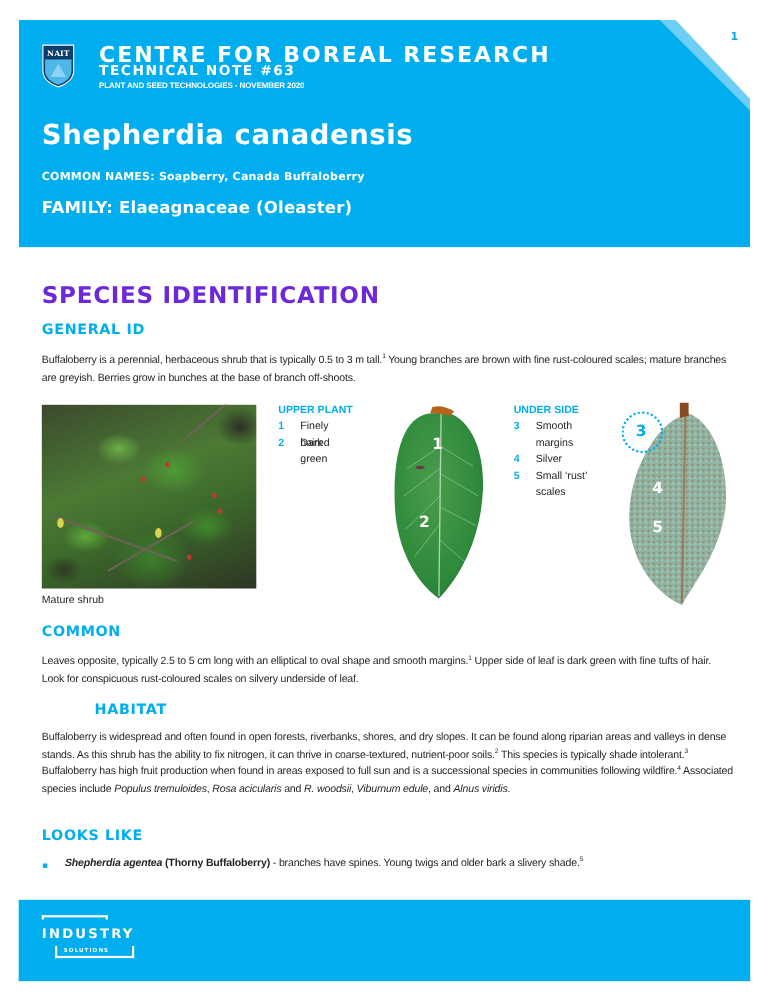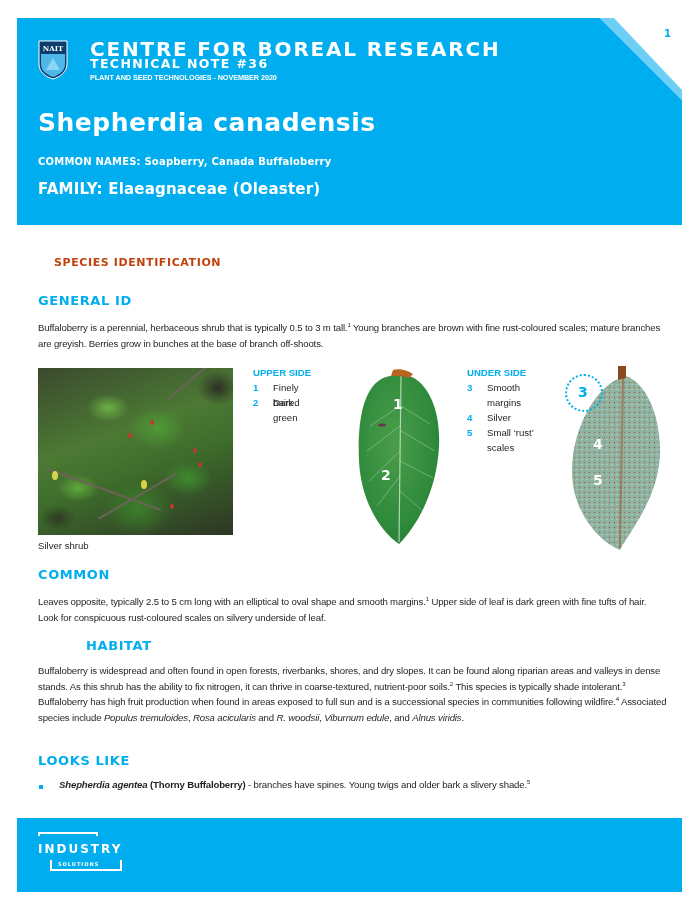--- a/index.html
+++ b/index.html
@@ -15,21 +15,21 @@
 
   .logo { position: absolute; left: 38px; top: 40px; width: 30px; height: 40px; }
 
   .h-org { position: absolute; left: 90px; top: 37px; font-family: "DejaVu Sans", sans-serif; font-weight: bold; font-size: 20px; letter-spacing: 1.8px; color: #fff; }
   .h-note { position: absolute; left: 90px; top: 56px; font-family: "DejaVu Sans", sans-serif; font-weight: bold; font-size: 12.5px; letter-spacing: 1.4px; color: #fff; }
   .h-dept { position: absolute; left: 90px; top: 73px; font-family: "Liberation Sans", sans-serif; font-weight: bold; font-size: 7.3px; color: #fff; letter-spacing: -0.1px; }
   .h-title { position: absolute; left: 38px; top: 108px; font-family: "DejaVu Sans", sans-serif; font-weight: bold; font-size: 25px; letter-spacing: 0.5px; color: #fff; }
   .h-common { position: absolute; left: 38px; top: 156px; font-family: "DejaVu Sans", sans-serif; font-weight: bold; font-size: 10px; color: #fff; letter-spacing: 0.2px; }
   .h-family { position: absolute; left: 38px; top: 180px; font-family: "DejaVu Sans", sans-serif; font-weight: bold; font-size: 15px; color: #fff; letter-spacing: 0.2px; }
 
-  .sec-h1 { position: absolute; left: 54px; font-family: "DejaVu Sans", sans-serif; font-weight: bold; font-size: 11px; color: #c2410c; letter-spacing: 0.6px; }
+  .sec-h1 { position: absolute; left: 38px; font-family: "DejaVu Sans", sans-serif; font-weight: bold; font-size: 21px; color: #6d28d9; letter-spacing: 0.6px; }
   .sec-h2 { position: absolute; left: 38px; font-family: "DejaVu Sans", sans-serif; font-weight: bold; font-size: 13px; color: #00aeef; letter-spacing: 0.6px; }
 
   .body-text { position: absolute; left: 38px; width: 630px; font-family: "Liberation Sans", sans-serif; font-size: 9.6px; line-height: 15.6px; color: #231f20; letter-spacing: -0.15px; }
   .body-text sup { font-size: 6px; vertical-align: super; line-height: 0; }
   .body-text i { font-style: italic; }
 
   .shrub-photo { position: absolute; left: 38px; top: 368px; width: 195px; height: 167px; overflow: hidden;
     background:
       radial-gradient(ellipse 30px 20px at 40px 120px, #5fa83a 0%, transparent 70%),
       radial-gradient(ellipse 40px 30px at 120px 60px, #4e9a35 0%, transparent 70%),
@@ -75,21 +75,21 @@
 <div class="header-edge"></div>
 
 <svg class="logo" viewBox="0 0 30 40">
   <path d="M1 1 H29 V24 C29 32 22 37 15 39 C8 37 1 32 1 24 Z" fill="#0b3d6e" stroke="#ffffff" stroke-width="1"></path>
   <path d="M3 14 H27 V24 C27 31 21 35 15 37 C9 35 3 31 3 24 Z" fill="#4fb6e8"></path>
   <path d="M8 30 L15 18 L22 30 Z" fill="#9adcf7" opacity="0.8"></path>
   <text x="15" y="11" font-family="DejaVu Serif, serif" font-size="7" font-weight="bold" fill="#ffffff" text-anchor="middle">NAIT</text>
 </svg>
 
 <div class="h-org">CENTRE FOR BOREAL RESEARCH</div>
-<div class="h-note">TECHNICAL NOTE #36</div>
+<div class="h-note">TECHNICAL NOTE #63</div>
 <div class="h-dept">PLANT AND SEED TECHNOLOGIES - NOVEMBER 2020</div>
 <div class="h-title">Shepherdia canadensis</div>
 <div class="h-common">COMMON NAMES: Soapberry, Canada Buffaloberry</div>
 <div class="h-family">FAMILY: Elaeagnaceae (Oleaster)</div>
 
 <div class="sec-h1" style="top:256px;">SPECIES IDENTIFICATION</div>
 <div class="sec-h2" style="top:293px;">GENERAL ID</div>
 <div class="body-text" style="top:320px;"><span>Buffaloberry is a perennial, herbaceous shrub that is typically 0.5 to 3 m tall.</span><sup>1</sup><span> Young branches are brown with fine rust-coloured scales; mature branches are greyish. Berries grow in bunches at the base of branch off-shoots.</span></div>
 
 <div class="shrub-photo">
@@ -97,23 +97,23 @@
   <div class="branch" style="left:60px;top:150px;width:90px;transform:rotate(-30deg);"></div>
   <div class="branch" style="left:130px;top:30px;width:60px;transform:rotate(-40deg);"></div>
   <div class="berry" style="left:112px;top:52px;"></div>
   <div class="berry" style="left:155px;top:80px;"></div>
   <div class="berry" style="left:160px;top:94px;"></div>
   <div class="berry" style="left:132px;top:136px;"></div>
   <div class="berry" style="left:90px;top:65px;"></div>
   <div class="yl" style="left:14px;top:103px;"></div>
   <div class="yl" style="left:103px;top:112px;"></div>
 </div>
-<div class="caption">Silver shrub</div>
+<div class="caption">Mature shrub</div>
 
-<div class="legend-title" style="left:253px;top:367px;">UPPER SIDE</div>
+<div class="legend-title" style="left:253px;top:367px;">UPPER PLANT</div>
 <div class="legend-item" style="left:253px;top:380px;">
     <span class="num">1</span>
     <span class="txt">Finely haired</span>
   </div>
 <div class="legend-item" style="left:253px;top:395px;">
     <span class="num">2</span>
     <span class="txt">Dark green</span>
   </div>
 
 <svg class="leaf" style="left:355px;top:366px;" width="90" height="182" viewBox="0 0 90 182">

